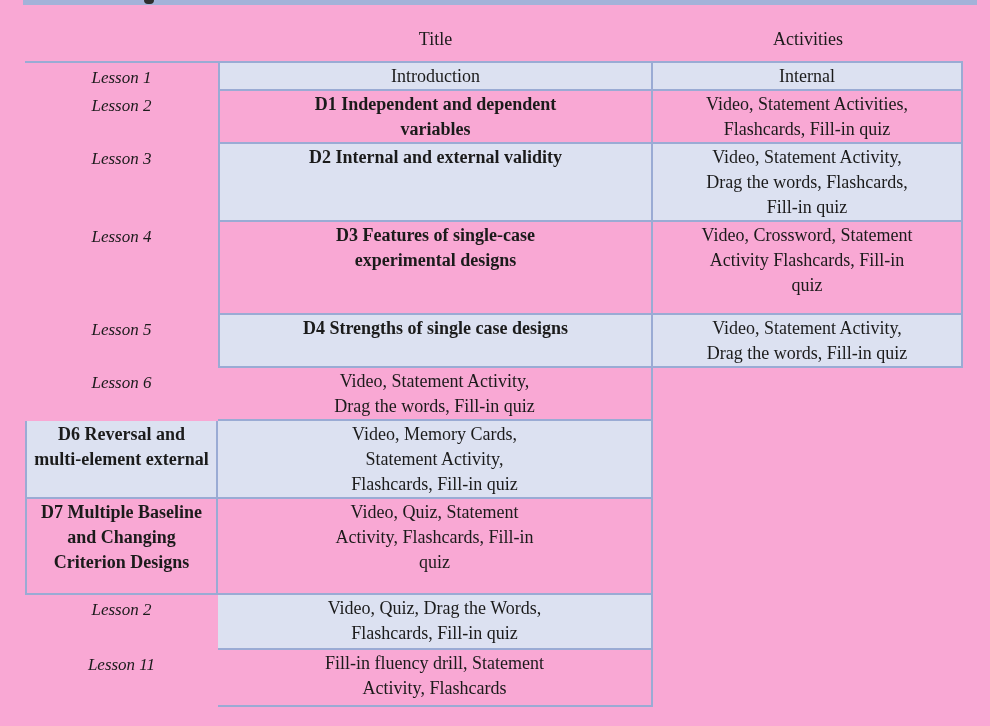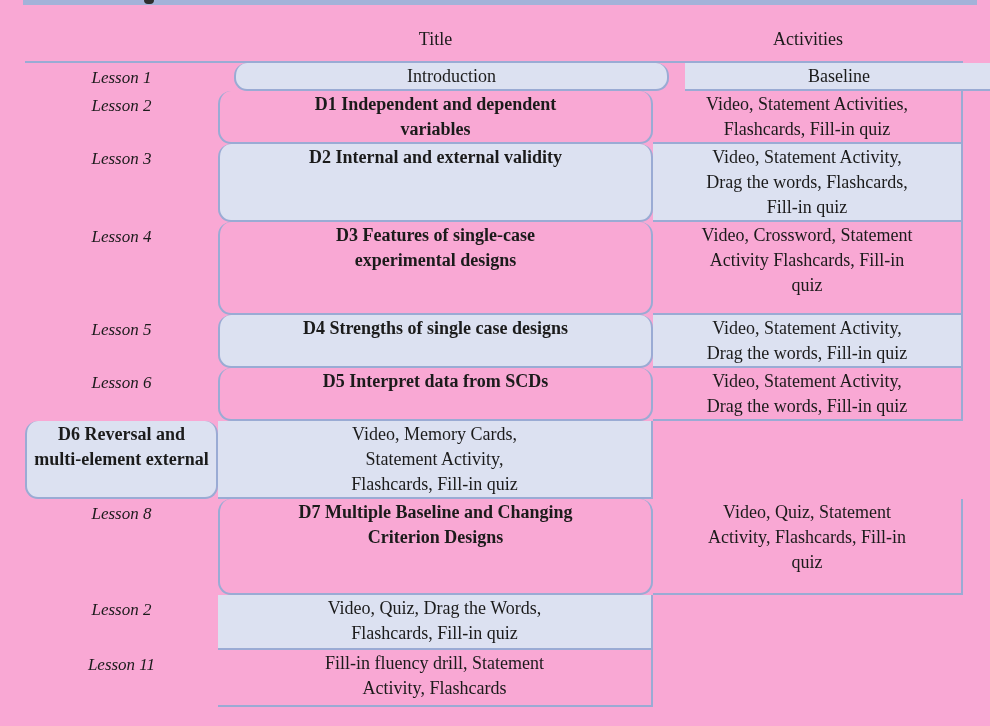--- a/index.html
+++ b/index.html
@@ -70,21 +70,20 @@
     font-style: italic;
     font-size: 17px;
     padding-top: 2px;
   }
   .cell.title {
     border-left: 2px solid var(--border, #9aabd4);
     border-right: 2px solid var(--border, #9aabd4);
     border-bottom: 2px solid var(--border, #9aabd4);
     padding-left: 6px;
     padding-right: 6px;
-    border-radius: 13px;
   }
   .cell.activities {
     border-right: 2px solid var(--border, #9aabd4);
     border-bottom: 2px solid var(--border, #9aabd4);
     padding-left: 4px;
     padding-right: 4px;
   }
   .row.shaded .cell.title,
   .row.shaded .cell.activities {
     background: var(--shade, #dce1f1);
@@ -100,24 +99,24 @@
   <div class="top-rule"></div>
   <div class="cutoff-mark"></div>
 
   <div class="course-table">
     <div class="thead">
       <div class="hcell"></div>
       <div class="hcell">Title</div>
       <div class="hcell">Activities</div>
     </div>
     <div id="rows">
-  <div class="row shaded" style="min-height: 27px; gap: 16px;">
+  <div class="row shaded" style="min-height: 27px;">
     <div class="cell lesson">Lesson 1</div>
     <div class="cell title">Introduction</div>
-    <div class="cell activities">Baseline</div>
+    <div class="cell activities">Internal</div>
   </div>
 
   <div class="row" style="min-height: 52px;">
     <div class="cell lesson">Lesson 2</div>
     <div class="cell title bold">D1 Independent and dependent
 variables</div>
     <div class="cell activities">Video, Statement Activities,
 Flashcards, Fill-in quiz</div>
   </div>
 
@@ -140,34 +139,32 @@
 
   <div class="row shaded" style="min-height: 51px;">
     <div class="cell lesson">Lesson 5</div>
     <div class="cell title bold">D4 Strengths of single case designs</div>
     <div class="cell activities">Video, Statement Activity,
 Drag the words, Fill-in quiz</div>
   </div>
 
   <div class="row" style="min-height: 52px;">
     <div class="cell lesson">Lesson 6</div>
-    <div class="cell title bold">D5 Interpret data from SCDs</div>
     <div class="cell activities">Video, Statement Activity,
 Drag the words, Fill-in quiz</div>
   </div>
 
   <div class="row shaded" style="min-height: 76px;">
     <div class="cell title bold">D6 Reversal and multi-element external</div>
     <div class="cell activities">Video, Memory Cards,
 Statement Activity,
 Flashcards, Fill-in quiz</div>
   </div>
 
   <div class="row" style="min-height: 96px;">
-    <div class="cell lesson">Lesson 8</div>
     <div class="cell title bold">D7 Multiple Baseline and Changing
 Criterion Designs</div>
     <div class="cell activities">Video, Quiz, Statement
 Activity, Flashcards, Fill-in
 quiz</div>
   </div>
 
   <div class="row shaded" style="min-height: 55px;">
     <div class="cell lesson">Lesson 2</div>
     <div class="cell activities">Video, Quiz, Drag the Words,

